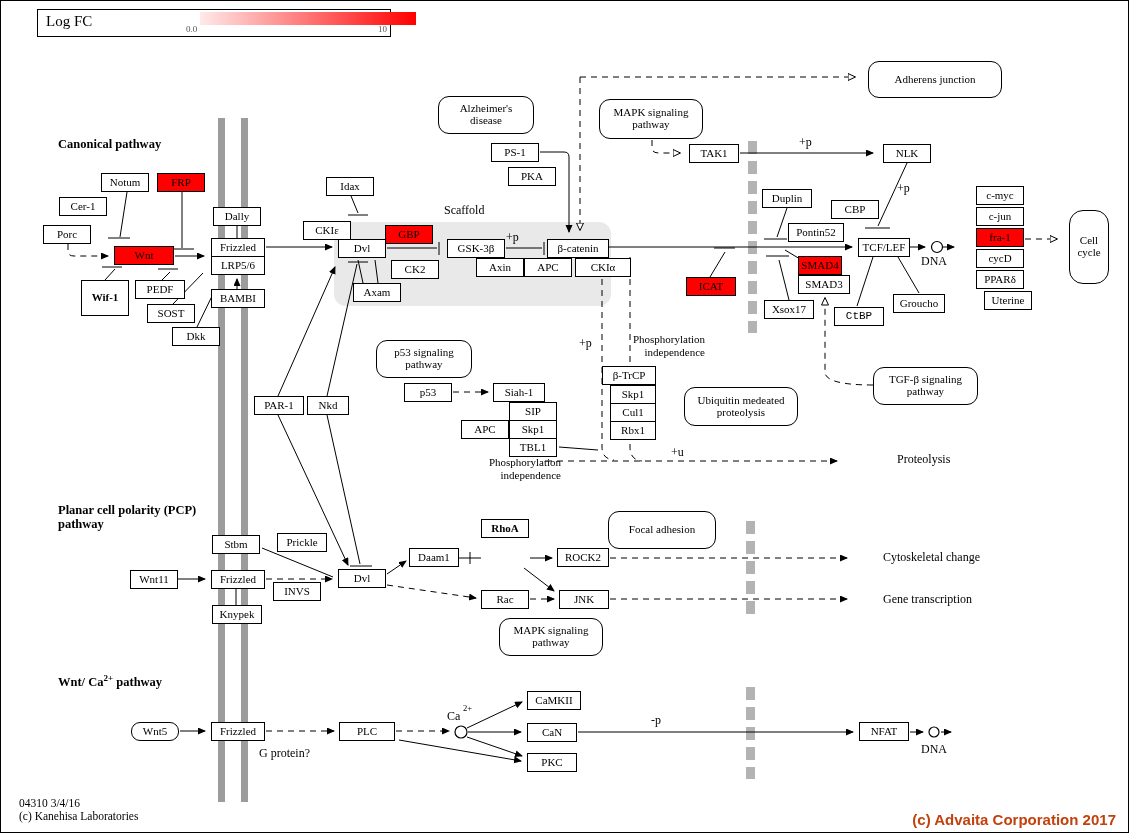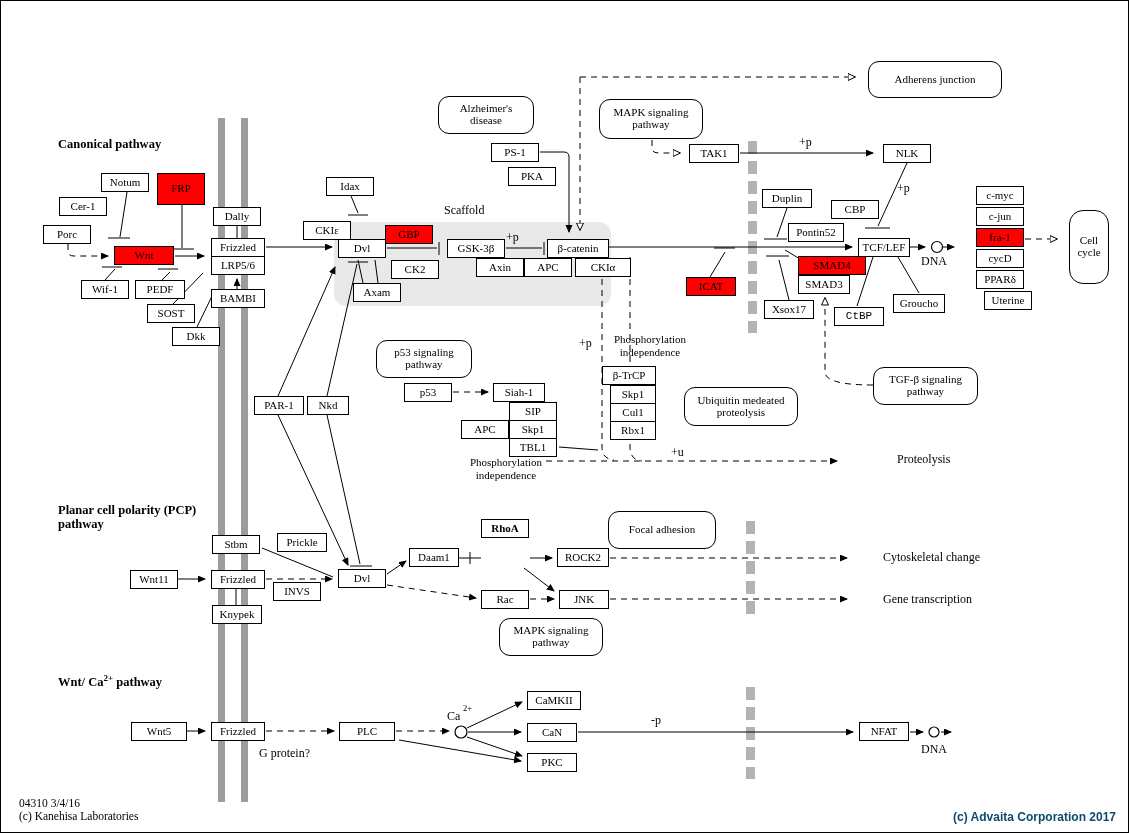--- a/index.html
+++ b/index.html
@@ -8,44 +8,50 @@
   svg.lines{position:absolute;left:0;top:0;z-index:1;}
   .node{position:absolute;box-sizing:border-box;border:1px solid #000;background:#fff;z-index:3;
         display:flex;align-items:center;justify-content:center;font-size:11px;line-height:1.05;
         text-align:center;white-space:pre-line;color:#000;}
   .node.red{background:var(--hl,#ff0000);}
   .node.pw{border-radius:11px;padding:1px 3px;}
   .node.cc{border-radius:14px;}
   .flabel{position:absolute;z-index:2;font-size:11px;color:#000;white-space:pre-line;line-height:1.15;}
   .flabel.m{font-size:12px;}
   .flabel.xs{font-size:8.5px;}
-  .flabel.c{text-align:center;}
+  .flabel.c{text-align:right;}
   .hdr{position:absolute;z-index:2;font-weight:bold;font-size:12.5px;white-space:pre-line;line-height:1.1;}
   .hdr sup{font-size:9px;}
   .legend{position:absolute;left:36px;top:8px;width:352px;height:26px;border:1px solid #000;z-index:4;background:#fff;}
   .legend .ltitle{position:absolute;left:8px;top:3px;font-size:15px;}
   .lgrad{position:absolute;left:162px;top:2px;width:216px;height:13px;}
   .lmin{position:absolute;left:148px;top:14px;font-size:9px;color:#555;}
   .lmax{position:absolute;left:340px;top:14px;font-size:9px;color:#555;}
   .titlebox{position:absolute;left:39px;top:48px;z-index:4;background:#fff;border:1px solid #000;
             outline:2px solid #000;outline-offset:2px;padding:2px 9px;font-size:13px;letter-spacing:2px;}
   .foot{position:absolute;z-index:4;font-size:11.5px;line-height:1.15;}
-  .foot.right{font-family:"Liberation Sans", sans-serif;font-weight:bold;color:#0c4a6e;font-size:12px;}
+  .foot.right{font-family:"Liberation Sans", sans-serif;font-weight:bold;color:#c2410c;font-size:15px;}
   .mem{fill:var(--membrane,#9c9c9c);}
   .scaf{fill:var(--scaffold,#e9e9e9);}
   .nuc{stroke:var(--nucmem,#b3b3b3);stroke-width:9;stroke-dasharray:13 7;fill:none;}
   .ln{stroke:#000;stroke-width:1;fill:none;}
   .dsh{stroke-dasharray:6 5;}
   .circ{fill:#fff;stroke:#000;stroke-width:1.2;}
 </style>
 </head>
 <body>
 
 <div class="page">
 
+  <div class="legend">
+    <span class="ltitle">Log FC</span>
+    <span class="lgrad" style="background: linear-gradient(to right, rgb(255, 233, 233), rgb(255, 0, 0));"></span>
+    <span class="lmin">0.0</span>
+    <span class="lmax">10</span>
+  </div>
 
 
   <div class="hdr" style="left:57px;top:137px">Canonical pathway</div>
   <div class="hdr" style="left:57px;top:503px">Planar cell polarity (PCP)
 pathway</div>
   <div class="hdr" style="left:57px;top:673px"><span>Wnt/ Ca</span><sup>2+</sup><span> pathway</span></div>
 
   <svg class="lines" width="1127" height="831">
     <defs>
       <marker id="arr" markerWidth="9" markerHeight="9" refX="7" refY="3.5" orient="auto">
@@ -157,25 +163,25 @@
       <path d="M940,731 L950,731" marker-end="url(#arr)"></path>
     </g>
 
     <circle class="circ" cx="936" cy="246" r="5.5"></circle>
     <circle class="circ" cx="933" cy="731" r="5"></circle>
     <circle class="circ" cx="460" cy="731" r="6"></circle>
   </svg>
 
   <div id="nodes">
       <div class="node" style="left: 100px; top: 172px; width: 48px; height: 19px;">Notum</div>
-      <div class="node red" style="left: 156px; top: 172px; width: 48px; height: 32px;">FRP</div>
+      <div class="node red" style="left: 156px; top: 172px; width: 48px; height: 19px;">FRP</div>
       <div class="node" style="left: 58px; top: 196px; width: 48px; height: 19px;">Cer-1</div>
       <div class="node" style="left: 42px; top: 224px; width: 48px; height: 19px;">Porc</div>
       <div class="node red" style="left: 113px; top: 245px; width: 60px; height: 19px;">Wnt</div>
-      <div class="node" style="left: 80px; top: 279px; width: 48px; height: 19px;">Wif-1</div>
+      <div class="node" style="left: 80px; top: 279px; width: 48px; height: 36px; font-weight: bold;">Wif-1</div>
       <div class="node" style="left: 134px; top: 279px; width: 50px; height: 19px;">PEDF</div>
       <div class="node" style="left: 146px; top: 303px; width: 48px; height: 19px;">SOST</div>
       <div class="node" style="left: 171px; top: 326px; width: 48px; height: 19px;">Dkk</div>
       <div class="node" style="left: 212px; top: 206px; width: 48px; height: 19px;">Dally</div>
       <div class="node" style="left: 210px; top: 237px; width: 54px; height: 19px;">Frizzled</div>
       <div class="node" style="left: 210px; top: 255px; width: 54px; height: 19px;">LRP5/6</div>
       <div class="node" style="left: 210px; top: 288px; width: 54px; height: 19px;">BAMBI</div>
       <div class="node" style="left: 325px; top: 176px; width: 48px; height: 19px;">Idax</div>
       <div class="node" style="left: 302px; top: 220px; width: 48px; height: 19px;">CKIε</div>
       <div class="node" style="left: 337px; top: 238px; width: 48px; height: 19px;">Dvl</div>
@@ -197,21 +203,21 @@
       <div class="node" style="left: 830px; top: 199px; width: 48px; height: 19px;">CBP</div>
       <div class="node" style="left: 787px; top: 222px; width: 56px; height: 19px;">Pontin52</div>
       <div class="node" style="left: 857px; top: 237px; width: 52px; height: 19px;">TCF/LEF</div>
       <div class="node" style="left: 975px; top: 185px; width: 48px; height: 19px;">c-myc</div>
       <div class="node" style="left: 975px; top: 206px; width: 48px; height: 19px;">c-jun</div>
       <div class="node red" style="left: 975px; top: 227px; width: 48px; height: 19px;">fra-1</div>
       <div class="node" style="left: 975px; top: 248px; width: 48px; height: 19px;">cycD</div>
       <div class="node" style="left: 975px; top: 269px; width: 48px; height: 19px;">PPARδ</div>
       <div class="node" style="left: 975px; top: 290px; width: 48px; height: 19px; margin-left: 8px;">Uterine</div>
       <div class="node red" style="left: 685px; top: 276px; width: 50px; height: 19px;">ICAT</div>
-      <div class="node red" style="left: 797px; top: 255px; width: 68px; height: 19px;">SMAD4</div>
+      <div class="node red" style="left: 797px; top: 255px; width: 44px; height: 19px;">SMAD4</div>
       <div class="node" style="left: 797px; top: 274px; width: 52px; height: 19px;">SMAD3</div>
       <div class="node" style="left: 763px; top: 299px; width: 50px; height: 19px;">Xsox17</div>
       <div class="node" style="left: 833px; top: 306px; width: 50px; height: 19px; font-family: Liberation Mono, monospace;">CtBP</div>
       <div class="node" style="left: 892px; top: 293px; width: 52px; height: 19px;">Groucho</div>
       <div class="node" style="left: 403px; top: 382px; width: 48px; height: 19px;">p53</div>
       <div class="node" style="left: 492px; top: 382px; width: 52px; height: 19px;">Siah-1</div>
       <div class="node" style="left: 508px; top: 401px; width: 48px; height: 19px;">SIP</div>
       <div class="node" style="left: 508px; top: 419px; width: 48px; height: 19px;">Skp1</div>
       <div class="node" style="left: 508px; top: 437px; width: 48px; height: 19px;">TBL1</div>
       <div class="node" style="left: 460px; top: 419px; width: 48px; height: 19px;">APC</div>
@@ -224,21 +230,21 @@
       <div class="node" style="left: 129px; top: 569px; width: 48px; height: 19px;">Wnt11</div>
       <div class="node" style="left: 210px; top: 569px; width: 54px; height: 19px;">Frizzled</div>
       <div class="node" style="left: 211px; top: 604px; width: 50px; height: 19px;">Knypek</div>
       <div class="node" style="left: 272px; top: 581px; width: 48px; height: 19px;">INVS</div>
       <div class="node" style="left: 337px; top: 568px; width: 48px; height: 19px;">Dvl</div>
       <div class="node" style="left: 408px; top: 547px; width: 50px; height: 19px;">Daam1</div>
       <div class="node" style="left: 480px; top: 518px; width: 48px; height: 19px; font-weight: bold;">RhoA</div>
       <div class="node" style="left: 556px; top: 547px; width: 52px; height: 19px;">ROCK2</div>
       <div class="node" style="left: 480px; top: 589px; width: 48px; height: 19px;">Rac</div>
       <div class="node" style="left: 558px; top: 589px; width: 50px; height: 19px;">JNK</div>
-      <div class="node" style="left: 130px; top: 721px; width: 56px; height: 19px;">Wnt5</div>
+      <div class="node" style="left: 130px; top: 721px; width: 48px; height: 19px; border-radius: 9px;">Wnt5</div>
       <div class="node" style="left: 210px; top: 721px; width: 54px; height: 19px;">Frizzled</div>
       <div class="node" style="left: 338px; top: 721px; width: 56px; height: 19px;">PLC</div>
       <div class="node" style="left: 526px; top: 690px; width: 54px; height: 19px;">CaMKII</div>
       <div class="node" style="left: 526px; top: 722px; width: 50px; height: 19px;">CaN</div>
       <div class="node" style="left: 526px; top: 752px; width: 50px; height: 19px;">PKC</div>
       <div class="node" style="left: 858px; top: 721px; width: 50px; height: 19px;">NFAT</div>
       <div class="node pw" style="left: 437px; top: 95px; width: 96px; height: 38px;">Alzheimer's
 disease</div>
       <div class="node pw" style="left: 598px; top: 98px; width: 104px; height: 40px;">MAPK signaling
 pathway</div>

